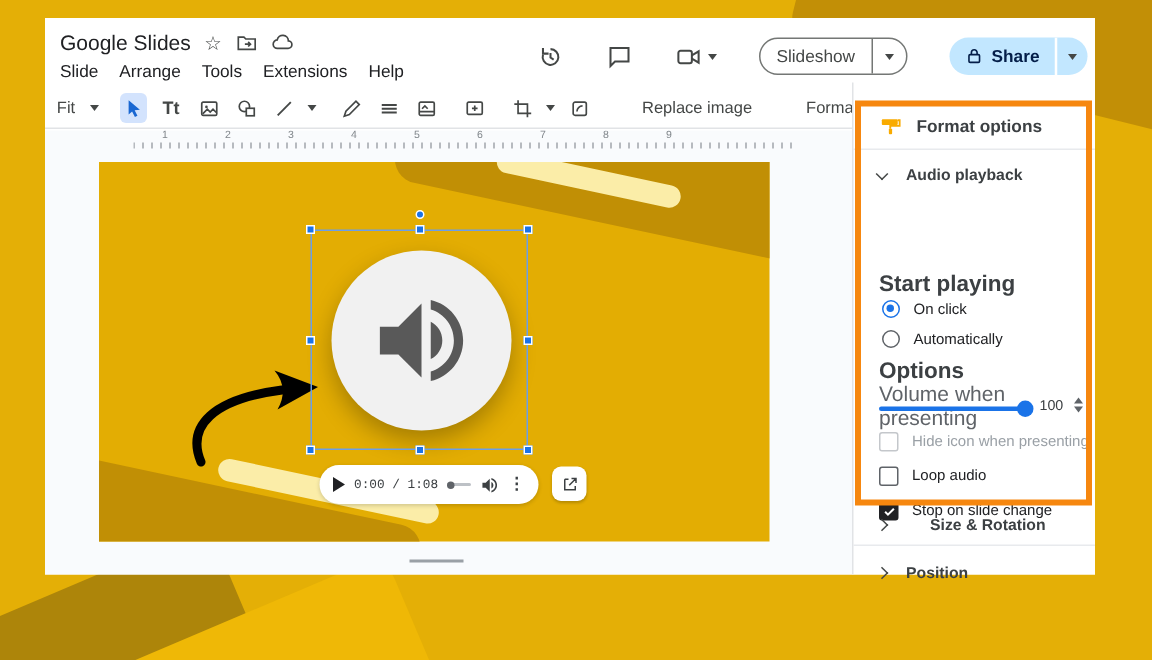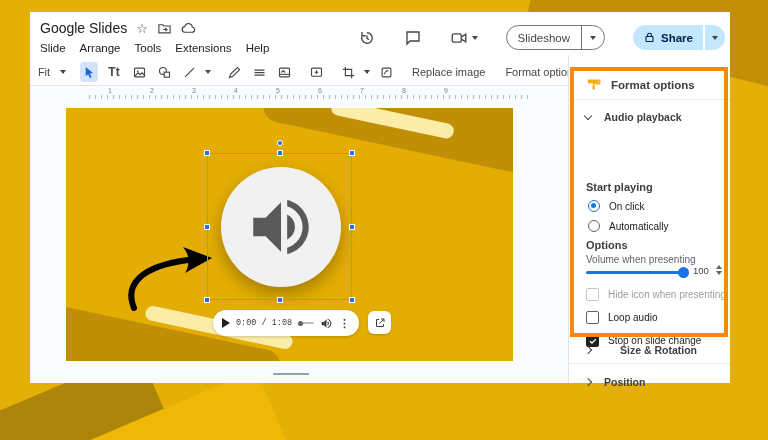--- a/index.html
+++ b/index.html
@@ -33,21 +33,21 @@
   .pill-slideshow .seg-caret { padding:0 8px; border-left:1px solid #747775; height:100%; display:flex; align-items:center; }
   .pill-share { background:#C2E7FF; color:#041E49; font-weight:600; }
   .pill-share .seg-main { padding:0 10px; display:flex; align-items:center; gap:5px; }
   .pill-share .seg-caret { padding:0 7px; border-left:2px solid #fff; height:100%; display:flex; align-items:center; border-radius:0 13px 13px 0; }
 
   .toolbar { position:absolute; left:0; top:47px; width:538px; height:27px; display:flex; align-items:center; gap:7px; padding:0 5px; border-bottom:1px solid #E1E3E6; }
   .tbtn { display:flex; align-items:center; justify-content:center; min-width:18px; height:20px; color:#444746; }
   .tbtn svg { width:15px; height:15px; }
   .tsep { width:1px; height:16px; background:#dadce0; }
   .tool-selected { background:#D3E3FD; border-radius:4px; width:22px; }
-  .tlabel { font-size:11px; color:#444746; white-space:nowrap; padding:0 3px; }
+  .tlabel { font-size:11px; color:#444746; white-space:nowrap; padding:0 3px;margin-left:16px; }
   .tt { font-size:12px; font-weight:700; color:#444746; }
   .zoomlbl { font-size:11px; color:#444746; }
   .tb-right { margin-left:auto; display:flex; align-items:center; gap:8px; }
   .chev { display:inline-block; width:6px; height:6px; border-right:1.6px solid #444746; border-bottom:1.6px solid #444746; }
   .chev-up { transform:rotate(-135deg); margin-top:3px; }
   .chev-down { transform:rotate(45deg); margin-bottom:2px; }
   .chev-right { transform:rotate(-45deg); }
 
   .canvas { position:absolute; left:0; top:75px; width:538px; height:296px; background:#F9FBFD; }
   .ruler { position:absolute; left:0; top:0; width:100%; height:14px; }
@@ -91,22 +91,22 @@
   .notes-handle { position:absolute; left:243px; top:286px; width:36px; height:2px; background:#9AA0A6; }
 
   
   .panel { position:absolute; left:538px; top:43px; width:162px; height:328px; background:#fff; border-left:1px solid #E1E3E6; }
   .hl-box { position:absolute; left:1px; top:12px; width:158px; height:270px; border:4px solid #F6870F; pointer-events:none; z-index:5; }
   .prow { position:absolute; left:0; width:100%; display:flex; align-items:center; }
   .p-title { top:22px; left:17px; gap:10px; width:auto; font-size:11.5px; font-weight:700; color:#3c4043; }
   .p-div { position:absolute; left:0; width:100%; height:1px; background:#E8EAED; }
   .sect { font-size:10.5px; font-weight:700; color:#3c4043; }
   .p-audio { top:56px; left:16px; gap:13px; width:auto; }
-  .lbl-strong { font-size:11px; font-weight:700; color:#3c4043; }
-  .lbl-gray { font-size:10px; color:#5F6368; }
+  .lbl-strong { font-size:15px; font-weight:700; color:#3c4043; }
+  .lbl-gray { font-size:14px; color:#5F6368; }
   .radio { width:12px; height:12px; border-radius:50%; border:1.6px solid #5F6368; position:relative; flex:none; }
   .radio.sel { border-color:#1A73E8; }
   .radio.sel::after { content:""; position:absolute; left:2px; top:2px; width:5.4px; height:5.4px; border-radius:50%; background:#1A73E8; }
   .opt-lbl { font-size:10px; color:#202124; }
   .vol-track { position:absolute; left:17px; top:216px; width:98px; height:3px; background:#1A73E8; border-radius:2px; }
   .vol-thumb { position:absolute; right:-5px; top:-4px; width:11px; height:11px; border-radius:50%; background:#1A73E8; }
   .vol-val { position:absolute; left:124px; top:210px; font-size:9.5px; color:#3c4043; }
   .stepper { position:absolute; left:147px; top:210px; display:flex; flex-direction:column; gap:2px; }
   .st-up { width:0;height:0;border-left:3px solid transparent;border-right:3px solid transparent;border-bottom:4px solid #5F6368; }
   .st-dn { width:0;height:0;border-left:3px solid transparent;border-right:3px solid transparent;border-top:4px solid #5F6368; }

